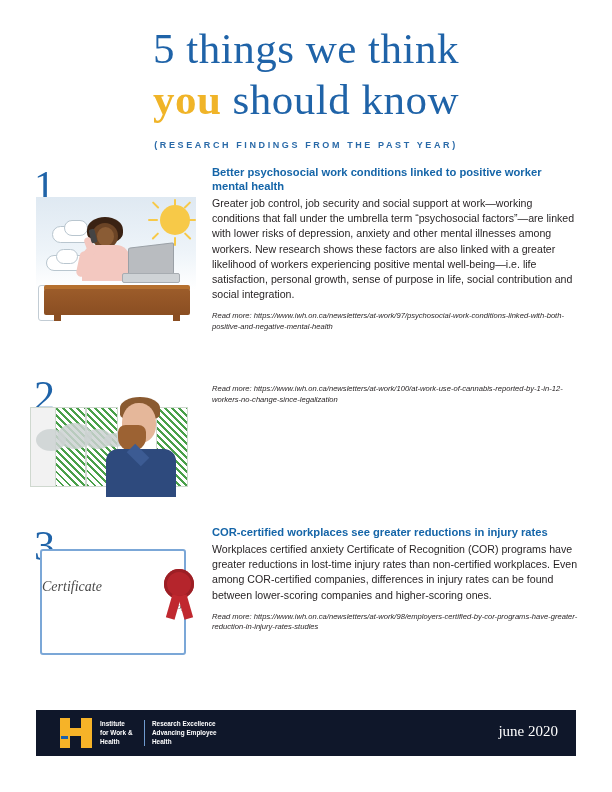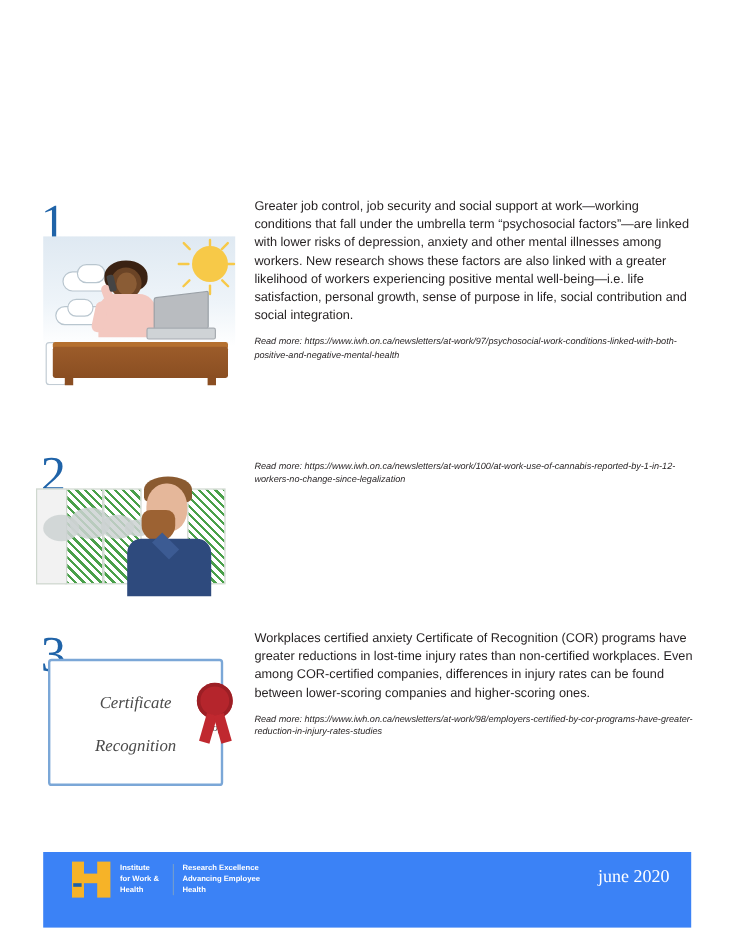--- a/index.html
+++ b/index.html
@@ -226,21 +226,21 @@
   }
   .cert-paper {
     position: absolute; left: 10px; top: 6px;
     width: 142px; height: 102px;
     background: #ffffff;
     border: 2px solid #7ba7d7;
     border-radius: 3px;
   }
   .cert-line1 {
     position: absolute; left: 0; right: 0; top: 28px;
-    text-align: center;
+    text-align: left;
     font-family: "Liberation Serif", serif;
     font-size: 14px;
     color: #4a4a4a;
     font-style: italic;
   }
   .cert-of {
     position: absolute; left: 0; right: 0; top: 50px;
     text-align: right;
     font-family: "Liberation Serif", serif;
     font-size: 9px;
@@ -264,22 +264,22 @@
   .ribbon {
     position: absolute; width: 9px; height: 24px; background: #c0282f;
   }
 
   
   .footer {
     position: absolute;
     left: 36px;
     top: 710px;
     width: 540px;
-    height: 63px;
-    background: #3b82f6;
+    height: 46px;
+    background: #0f172a;
   }
   .logo-mark {
     position: absolute;
     left: 24px; top: 8px;
     width: 32px; height: 30px;
   }
   .logo-h-left  { position:absolute; left:0;  top:0;  width:10px; height:30px; background:#f6b328; }
   .logo-h-right { position:absolute; left:21px; top:0; width:11px; height:30px; background:#f6b328; }
   .logo-h-bar   { position:absolute; left:8px; top:10px; width:16px; height:8px; background:#f6b328; }
   .logo-dash    { position:absolute; left:1px; top:18px; width:7px; height:2.5px; background:#1b60ab; }
@@ -312,20 +312,25 @@
     color: #ffffff;
     font-family: "Liberation Serif", serif;
     font-size: 15px;
   }
 </style>
 </head>
 <body>
 
 <div class="page">
 
+  <div class="header">
+    <div class="title-line">5 things we think</div>
+    <div class="title-line-2"><span class="title-you">you</span><span> should know</span></div>
+    <div class="subtitle">(RESEARCH FINDINGS FROM THE PAST YEAR)</div>
+  </div>
 
   <div class="section" style="top:165px;">
     <div class="sec-num">1</div>
 
     <div class="sec-img img1">
       <div class="sky"></div>
       <div class="sun"></div>
       <div class="ray" style="right:6px;  top:26px; width:10px; height:2.4px;"></div>
       <div class="ray" style="right:44px; top:26px; width:10px; height:2.4px;"></div>
       <div class="ray" style="right:26px; top:6px;  width:2.4px; height:9px;"></div>
@@ -354,20 +359,21 @@
       <div class="laptop-base"></div>
 
       <div class="desk-edge"></div>
       <div class="desk">
         <div class="desk-leg" style="left:10px;"></div>
         <div class="desk-leg" style="right:10px;"></div>
       </div>
     </div>
 
     <div class="sec-text">
+      <p class="sec-head">Better psychosocial work conditions linked to positive worker mental health</p>
       <p class="sec-body">Greater job control, job security and social support at work—working conditions that fall under the umbrella term “psychosocial factors”—are linked with lower risks of depression, anxiety and other mental illnesses among workers. New research shows these factors are also linked with a greater likelihood of workers experiencing positive mental well-being—i.e. life satisfaction, personal growth, sense of purpose in life, social contribution and social integration.</p>
       <p class="readmore">Read more: https://www.iwh.on.ca/newsletters/at-work/97/psychosocial-work-conditions-linked-with-both-positive-and-negative-mental-health</p>
     </div>
   </div>
 
   <div class="section" style="top:375px;">
     <div class="sec-num">2</div>
 
     <div class="sec-img img2">
       <div class="hatch-green" style="left:24px; top:18px; width:30px; height:78px;"></div>
@@ -392,28 +398,28 @@
     </div>
   </div>
 
   <div class="section" style="top:525px;">
     <div class="sec-num">3</div>
 
     <div class="sec-img img3">
       <div class="cert-paper">
         <div class="cert-line1">Certificate</div>
         <div class="cert-of">of</div>
-        <div class="cert-line2">Recognition</div>
       </div>
       <div class="seal"></div>
       <div class="ribbon" style="right:24px; top:52px; transform:rotate(16deg);"></div>
       <div class="ribbon" style="right:12px; top:52px; transform:rotate(-16deg);"></div>
     </div>
 
     <div class="sec-text">
+      <p class="sec-head">COR-certified workplaces see greater reductions in injury rates</p>
       <p class="sec-body">Workplaces certified anxiety Certificate of Recognition (COR) programs have greater reductions in lost-time injury rates than non-certified workplaces. Even among COR-certified companies, differences in injury rates can be found between lower-scoring companies and higher-scoring ones.</p>
       <p class="readmore">Read more: https://www.iwh.on.ca/newsletters/at-work/98/employers-certified-by-cor-programs-have-greater-reduction-in-injury-rates-studies</p>
     </div>
   </div>
 
   <div class="footer">
     <div class="logo-mark">
       <div class="logo-h-left"></div>
       <div class="logo-h-bar"></div>
       <div class="logo-h-right"></div>

